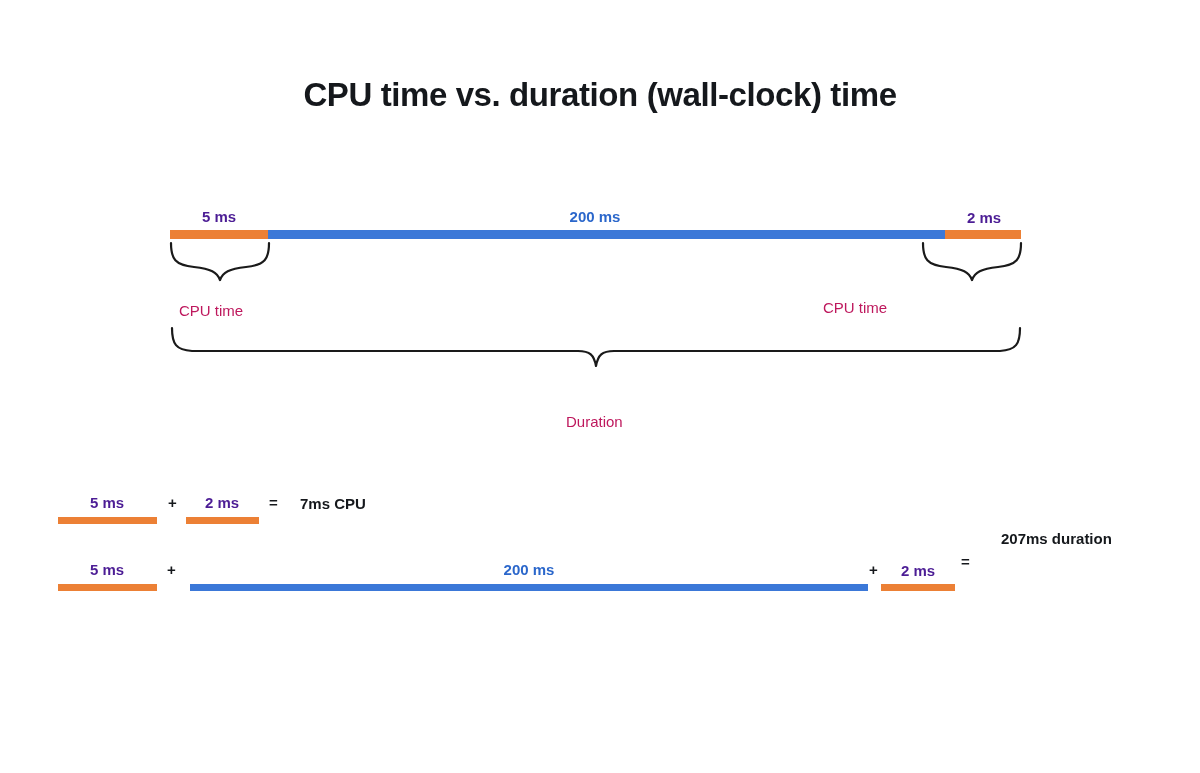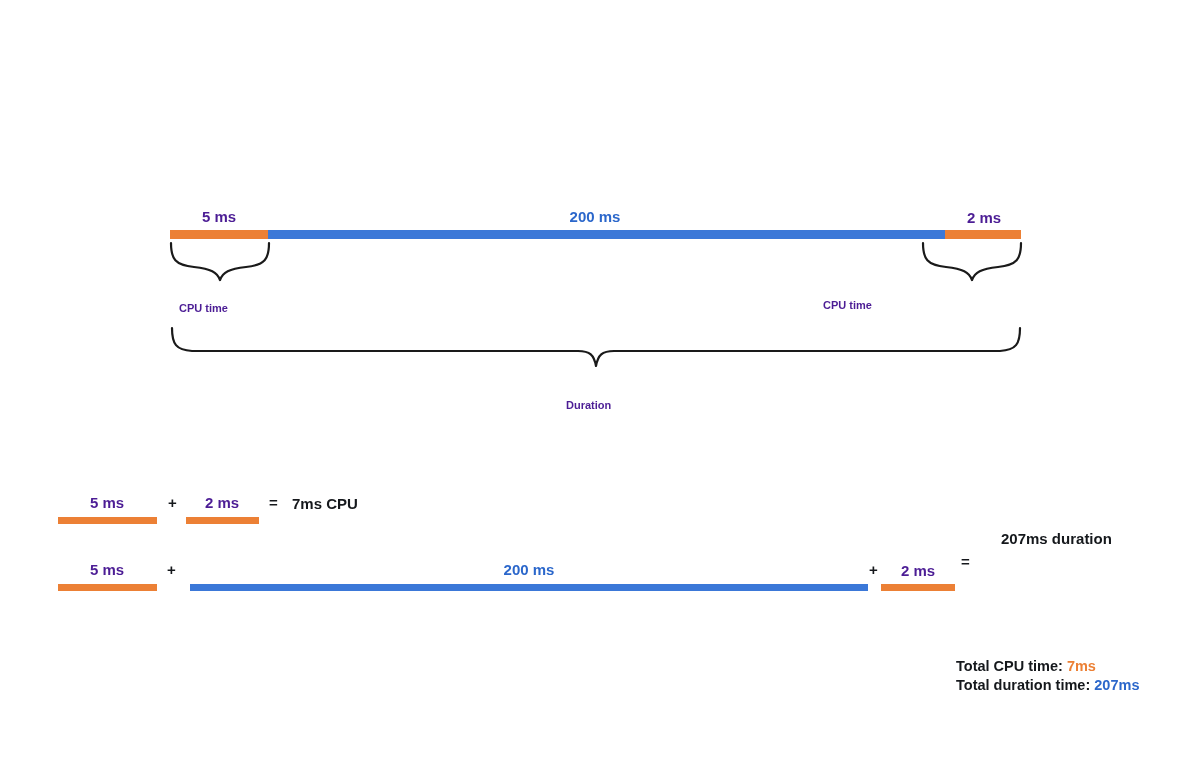--- a/index.html
+++ b/index.html
@@ -53,23 +53,23 @@
   }
   .lbl-orange { color: #4c1d95; }
   .lbl-blue   { color: #2b67cb; text-align: center; }
 
   
   .brace { position: absolute; }
   .brace svg { display: block; overflow: visible; }
 
   .brace-label {
     position: absolute;
-    font-size: 11px;
-    font-weight: 700;
-    color: #4c1d95;
+    font-size: 15px;
+    font-weight: 400;
+    color: #be185d;
     white-space: nowrap;
   }
 
   
   .eq-bar { position: absolute; height: 7px; }
   .eq-bar.orange { background: #ec8035; }
   .eq-bar.blue   { background: #3b78d8; }
 
   .eq-val {
     position: absolute;
@@ -105,20 +105,21 @@
   }
   .total-row { display: block; }
   .total-cpu-val { color: #ec8035; }
   .total-dur-val { color: #2b67cb; }
 </style>
 </head>
 <body>
 
 <div class="stage">
 
+  <div class="abs" id="page-title">CPU time vs. duration (wall-clock) time</div>
 
   <div class="abs" id="timeline-track">
 
     <div class="seg seg-orange" style="left:0px; width:98px;"></div>
 
     <div class="seg seg-blue" style="left:98px; width:677px;"></div>
 
     <div class="seg seg-orange" style="left:775px; width:76px;"></div>
 
     <div class="seg-label lbl-orange" style="left:49px; top:-22px;">5 ms</div>
@@ -140,35 +141,35 @@
       <path d="M1,0 C1,16 5,22 24,24 C41,26 47,29 50,37 C53,29 59,26 76,24 C95,22 99,16 99,0" fill="none" stroke="#1a1a1a" stroke-width="2.2" stroke-linecap="round" stroke-linejoin="round"></path>
     </svg>
   </div>
   <div class="brace-label abs" style="left:823px; top:299px;">CPU time</div>
 
   <div class="brace abs" style="left:170px; top:328px;">
     <svg width="852" height="40" viewBox="0 0 852 40" preserveAspectRatio="none">
       <path d="M2,0 C2,16 6,22 22,23 L408,23 C420,23 424,27 426,38 C428,27 432,23 444,23 L830,23 C846,22 850,16 850,0" fill="none" stroke="#1a1a1a" stroke-width="2.2" stroke-linecap="round" stroke-linejoin="round"></path>
     </svg>
   </div>
-  <div class="brace-label abs" style="left:566px; top:399px;">Duration</div>
+  <div class="brace-label abs" style="left:566px; top:413px;">Duration</div>
 
   <div class="abs" style="left:0; top:0;">
 
     <div class="eq-val lbl-orange" style="left:107px; top:494px;">5 ms</div>
     <div class="eq-bar orange" style="left:58px; top:517px; width:99px;"></div>
 
     <div class="eq-op" style="left:168px; top:494px;">+</div>
 
     <div class="eq-val lbl-orange" style="left:222px; top:494px;">2 ms</div>
     <div class="eq-bar orange" style="left:186px; top:517px; width:73px;"></div>
 
     <div class="eq-op" style="left:269px; top:494px;">=</div>
 
-    <div class="eq-result" style="left:292px; top:495px;">7ms CPU</div>
+    <div class="eq-result" style="left:300px; top:495px;">7ms CPU</div>
   </div>
 
   <div class="abs" style="left:0; top:0;">
 
     <div class="eq-val lbl-orange" style="left:107px; top:561px;">5 ms</div>
     <div class="eq-bar orange" style="left:58px; top:584px; width:99px;"></div>
 
     <div class="eq-op" style="left:167px; top:561px;">+</div>
 
     <div class="eq-val lbl-blue" style="left:529px; top:561px;">200 ms</div>
@@ -177,24 +178,14 @@
     <div class="eq-op" style="left:869px; top:561px;">+</div>
 
     <div class="eq-val lbl-orange" style="left:918px; top:562px;">2 ms</div>
     <div class="eq-bar orange" style="left:881px; top:584px; width:74px;"></div>
 
     <div class="eq-op" style="left:961px; top:553px;">=</div>
 
     <div class="eq-result" style="left:1001px; top:530px;">207ms duration</div>
   </div>
 
-  <div class="abs" id="totals-block">
-    <span class="total-row">
-      <span>Total CPU time:</span>
-      <span class="total-cpu-val">7ms</span>
-    </span>
-    <span class="total-row">
-      <span>Total duration time:</span>
-      <span class="total-dur-val">207ms</span>
-    </span>
-  </div>
 
 </div>
 
 </body></html>

